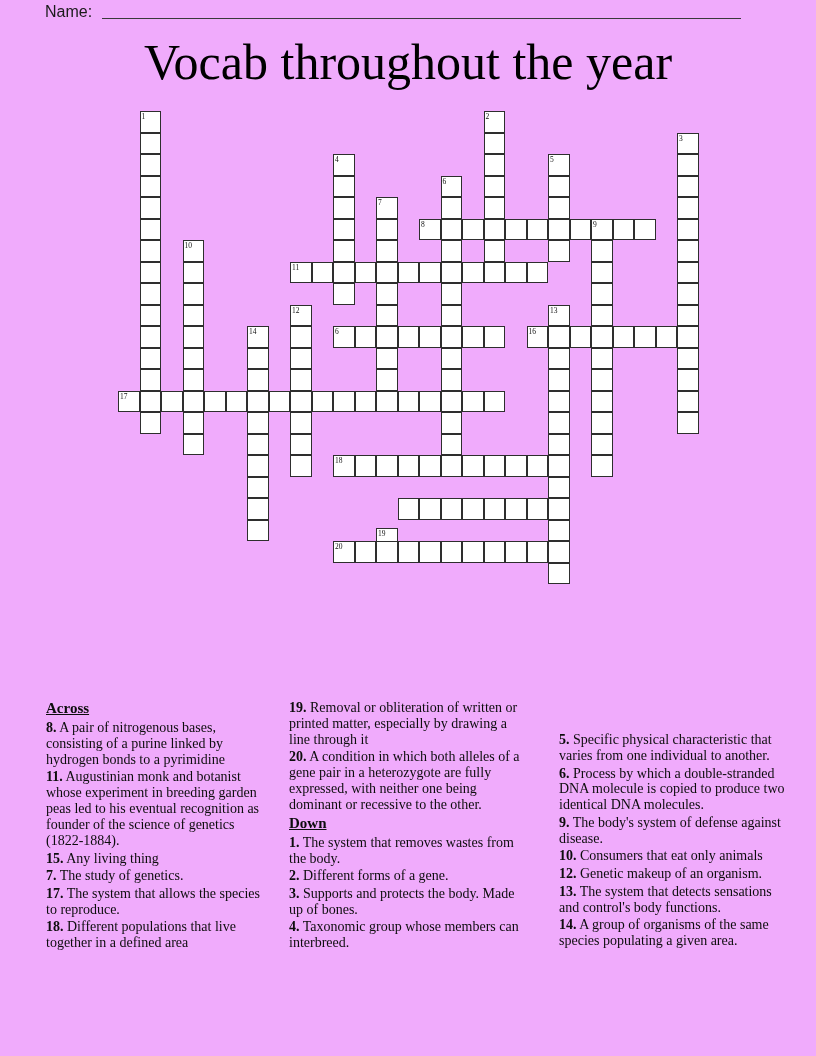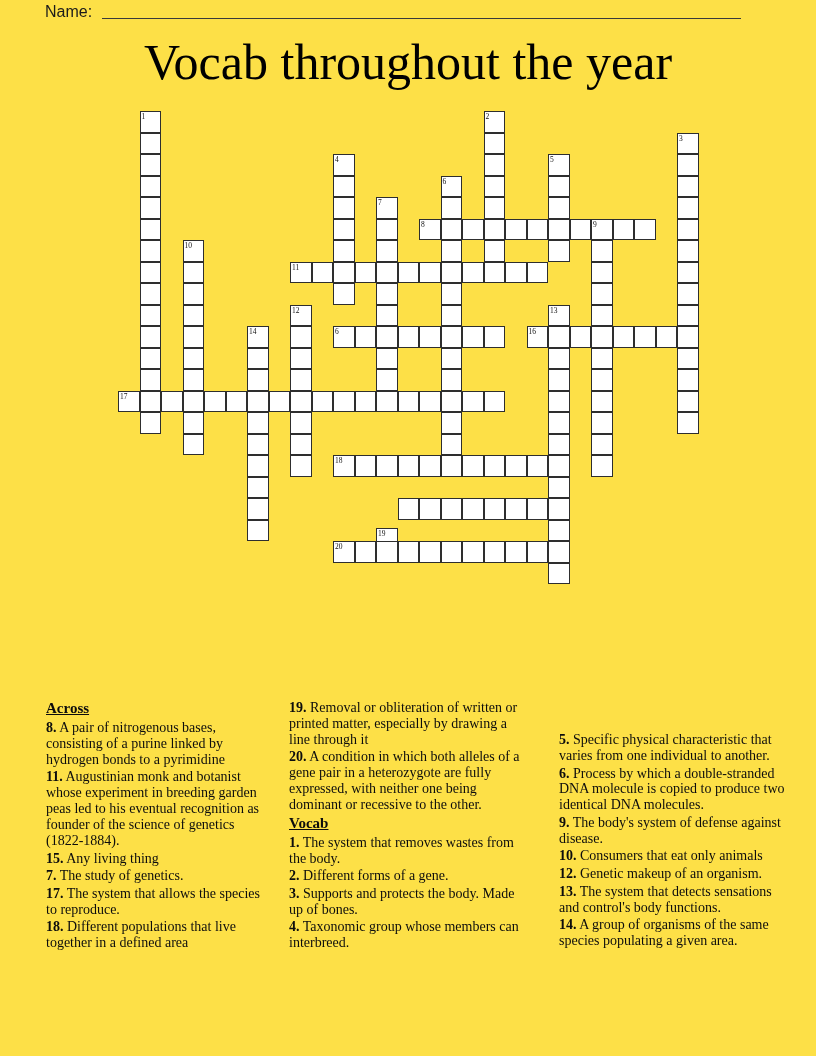--- a/index.html
+++ b/index.html
@@ -1,16 +1,16 @@
 <!DOCTYPE html>
 <html><head>
 <meta charset="utf-8">
 <style>
   html,body{margin:0;padding:0;background:#e8e8e8;}
-  .page{position:relative;width:816px;height:1056px;background:#fde047;overflow:hidden;
+  .page{position:relative;width:816px;height:1056px;background:#f0abfc;overflow:hidden;
         font-family:"Liberation Serif",serif;}
 
   
   .name-label{position:absolute;left:45px;top:3px;
               font-family:"Liberation Sans",sans-serif;font-size:16px;color:#1b1b1b;}
   .name-line{position:absolute;left:102px;top:1px;width:639px;height:17px;
              border-bottom:1.6px solid #3a3a3a;}
   .title{position:absolute;left:0;top:33px;width:816px;margin:0;text-align:center;
          font-size:50px;line-height:58px;font-weight:400;color:#000;}
 
@@ -278,21 +278,21 @@
         <div class="clue"><span class="cnum">8.</span> A pair of nitrogenous bases, consisting of a purine linked by hydrogen bonds to a pyrimidine</div>
         <div class="clue"><span class="cnum">11.</span> Augustinian monk and botanist whose experiment in breeding garden peas led to his eventual recognition as founder of the science of genetics (1822-1884).</div>
         <div class="clue"><span class="cnum">15.</span> Any living thing</div>
         <div class="clue"><span class="cnum">7.</span> The study of genetics.</div>
         <div class="clue"><span class="cnum">17.</span> The system that allows the species to reproduce.</div>
         <div class="clue"><span class="cnum">18.</span> Different populations that live together in a defined area</div>
       </div>
       <div class="clue-col" style="left: 289px; width: 234px;">
         <div class="clue"><span class="cnum">19.</span> Removal or obliteration of written or printed matter, especially by drawing a line through it</div>
         <div class="clue"><span class="cnum">20.</span> A condition in which both alleles of a gene pair in a heterozygote are fully expressed, with neither one being dominant or recessive to the other.</div>
-        <div class="clue-header">Vocab</div>
+        <div class="clue-header">Down</div>
         <div class="clue"><span class="cnum">1.</span> The system that removes wastes from the body.</div>
         <div class="clue"><span class="cnum">2.</span> Different forms of a gene.</div>
         <div class="clue"><span class="cnum">3.</span> Supports and protects the body. Made up of bones.</div>
         <div class="clue"><span class="cnum">4.</span> Taxonomic group whose members can interbreed.</div>
       </div>
       <div class="clue-col" style="left: 559px; width: 234px; margin-top: 32px;">
         <div class="clue"><span class="cnum">5.</span> Specific physical characteristic that varies from one individual to another.</div>
         <div class="clue"><span class="cnum">6.</span> Process by which a double-stranded DNA molecule is copied to produce two identical DNA molecules.</div>
         <div class="clue"><span class="cnum">9.</span> The body's system of defense against disease.</div>
         <div class="clue"><span class="cnum">10.</span> Consumers that eat only animals</div>

